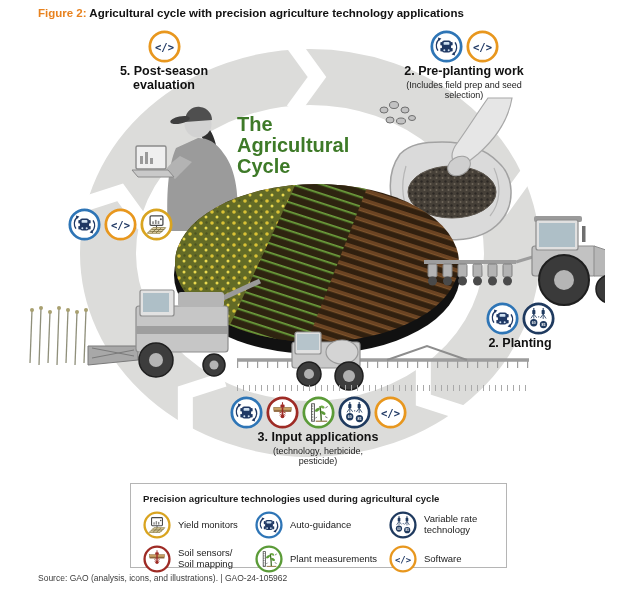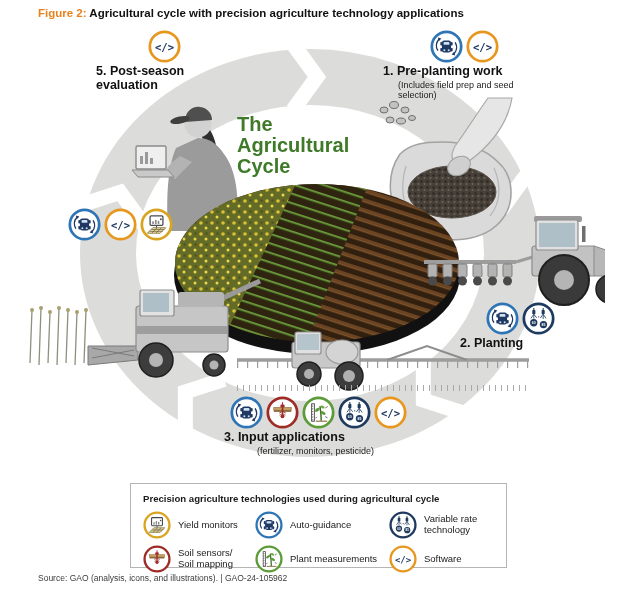--- a/index.html
+++ b/index.html
@@ -7,21 +7,21 @@
         font-family:"Liberation Sans",sans-serif;color:#111;border-radius:10px;}
   #diagram-svg{position:absolute;left:0;top:0;z-index:1;}
   .ovl{position:absolute;z-index:2;}
   
   #fig-title{left:38px;top:7px;font-size:11.5px;font-weight:bold;white-space:nowrap;}
   #fig-title .fig-label{color:#E8821E;}
   
   #center-title{left:237px;top:114px;width:155px;
     font-size:20px;line-height:21px;font-weight:bold;color:#3E7A28;}
   
-  .stage{position:absolute;z-index:2;text-align:left;}
+  .stage{position:absolute;z-index:2;text-align:center;}
   .stage .icons{display:flex;justify-content:center;gap:3px;}
   .stage .label{font-weight:bold;font-size:12.5px;color:#111;margin-top:2px;line-height:1.1;}
   .stage .sub{font-size:9px;color:#222;line-height:1.18;margin:1px auto 0;max-width:132px;}
   #stage-1{left:383px;top:30px;width:162px;}
   #stage-2{left:460px;top:302px;width:120px;}
   #stage-3{left:224px;top:396px;width:188px;}
   #stage-3 .sub{max-width:122px;}
   #stage-4{left:48px;top:208px;width:145px;}
   #stage-5{left:96px;top:30px;width:136px;}
   
@@ -305,21 +305,21 @@
 
   <div class="stage" id="stage-1">
     <div class="icons">
       <svg width="33" height="33" viewBox="0 0 36 36">
           <use href="#sym-auto-guidance"></use>
         </svg>
       <svg width="33" height="33" viewBox="0 0 36 36">
           <use href="#sym-software"></use>
         </svg>
     </div>
-    <div class="label">1. Pre-planting work</div>
+    <div class="label">2. Pre-planting work</div>
     <div class="sub">(Includes field prep and seed selection)</div>
   </div>
 
   <div class="stage" id="stage-2">
     <div class="icons">
       <svg width="33" height="33" viewBox="0 0 36 36">
           <use href="#sym-auto-guidance"></use>
         </svg>
       <svg width="33" height="33" viewBox="0 0 36 36">
           <use href="#sym-variable-rate"></use>
@@ -340,21 +340,21 @@
           <use href="#sym-plant-measurements"></use>
         </svg>
       <svg width="33" height="33" viewBox="0 0 36 36">
           <use href="#sym-variable-rate"></use>
         </svg>
       <svg width="33" height="33" viewBox="0 0 36 36">
           <use href="#sym-software"></use>
         </svg>
     </div>
     <div class="label">3. Input applications</div>
-    <div class="sub">(fertilizer, monitors, pesticide)</div>
+    <div class="sub">(technology, herbicide, pesticide)</div>
   </div>
 
   <div class="stage" id="stage-4">
     <div class="icons">
       <svg width="33" height="33" viewBox="0 0 36 36">
           <use href="#sym-auto-guidance"></use>
         </svg>
       <svg width="33" height="33" viewBox="0 0 36 36">
           <use href="#sym-software"></use>
         </svg>

